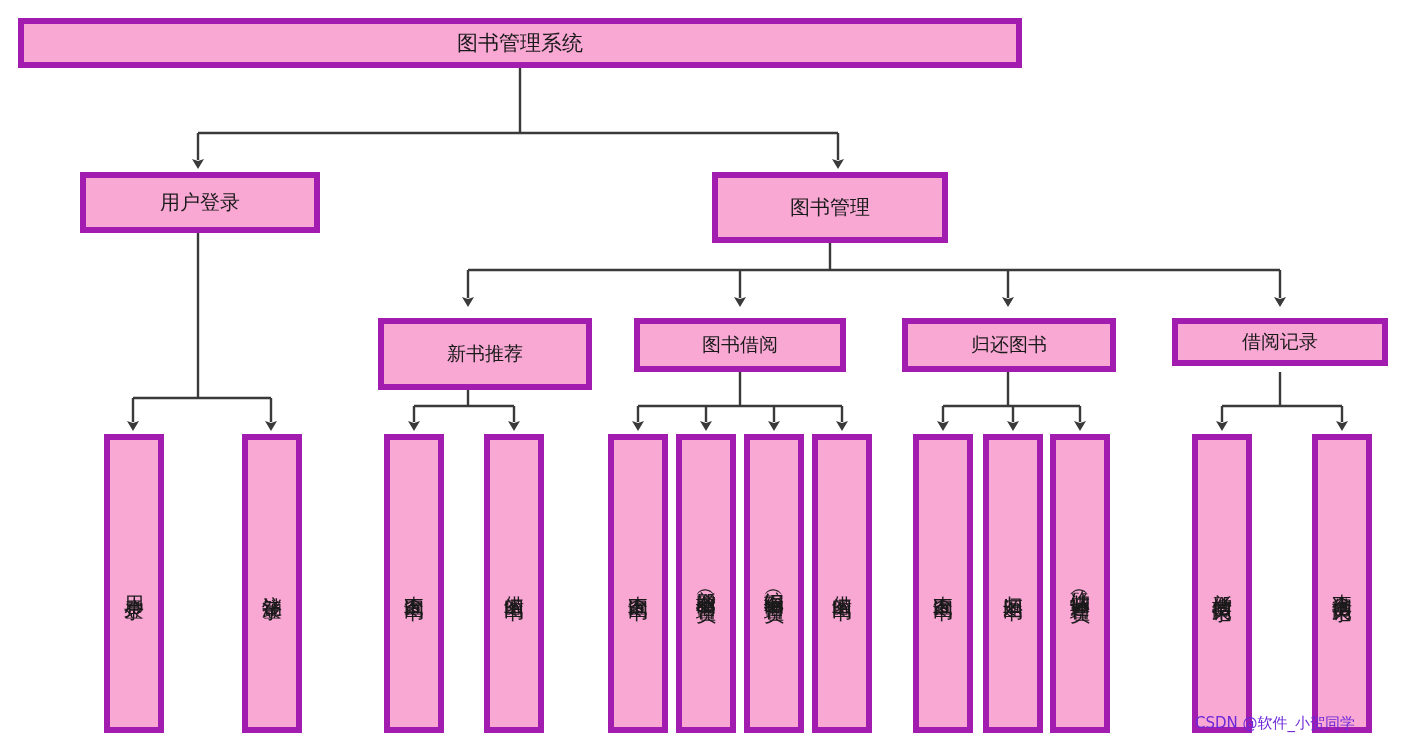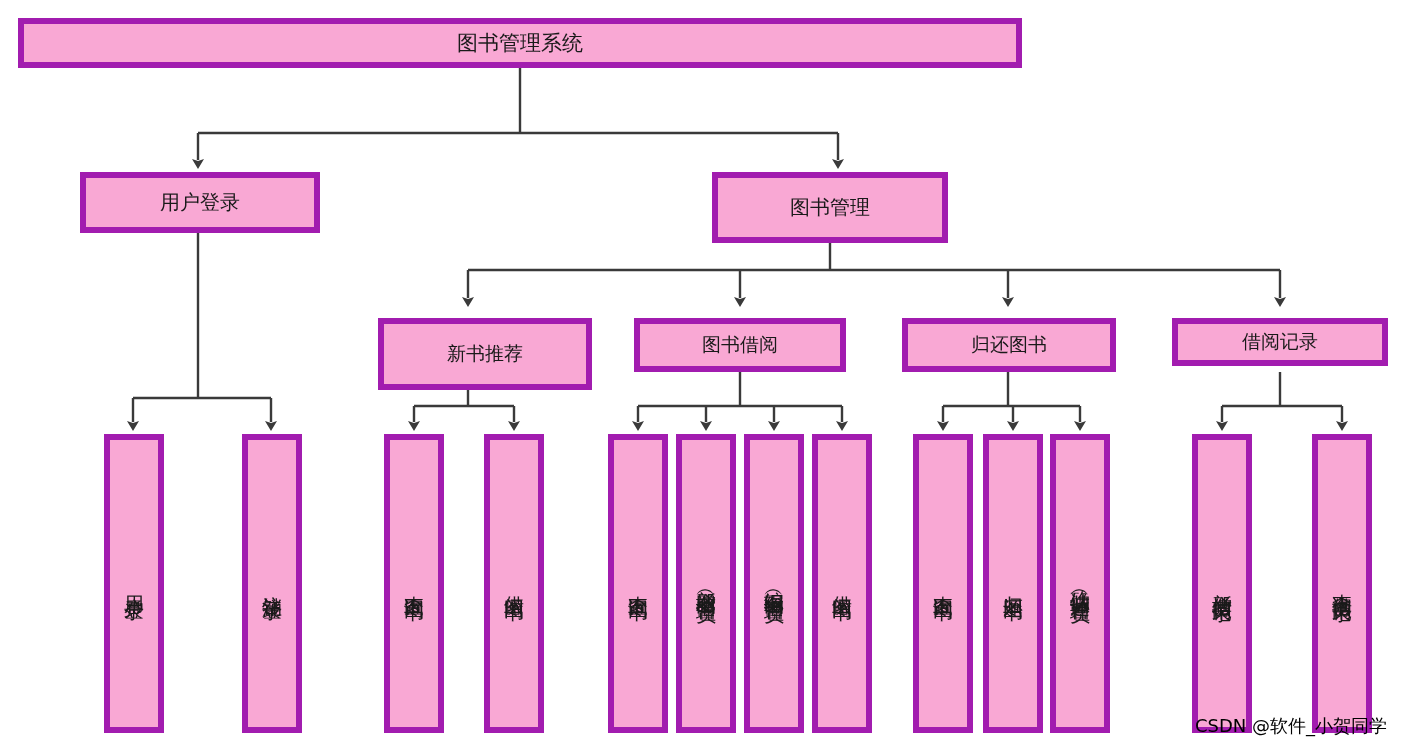--- a/index.html
+++ b/index.html
@@ -57,22 +57,22 @@
     left: 0;
     top: 0;
     width: 1405px;
     height: 747px;
     pointer-events: none;
   }
   .watermark {
     position: absolute;
     left: 1195px;
     top: 714px;
-    font-size: 18px;
-    color: #000000;
+    font-size: 15px;
+    color: #6d28d9;
     font-family: "DejaVu Sans", "Liberation Sans", sans-serif;
     white-space: nowrap;
   }
 </style>
 </head>
 <body>
 
 <div id="canvas">
 
   <svg class="edges" viewBox="0 0 1405 747" xmlns="http://www.w3.org/2000/svg">

